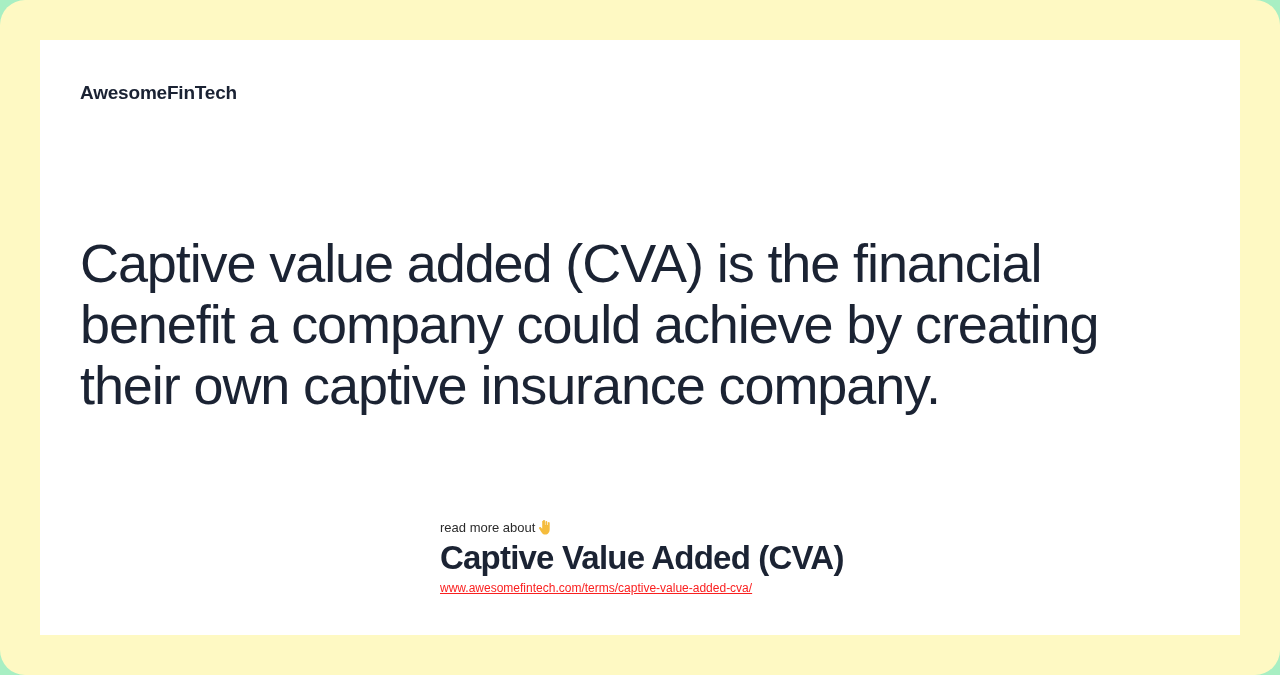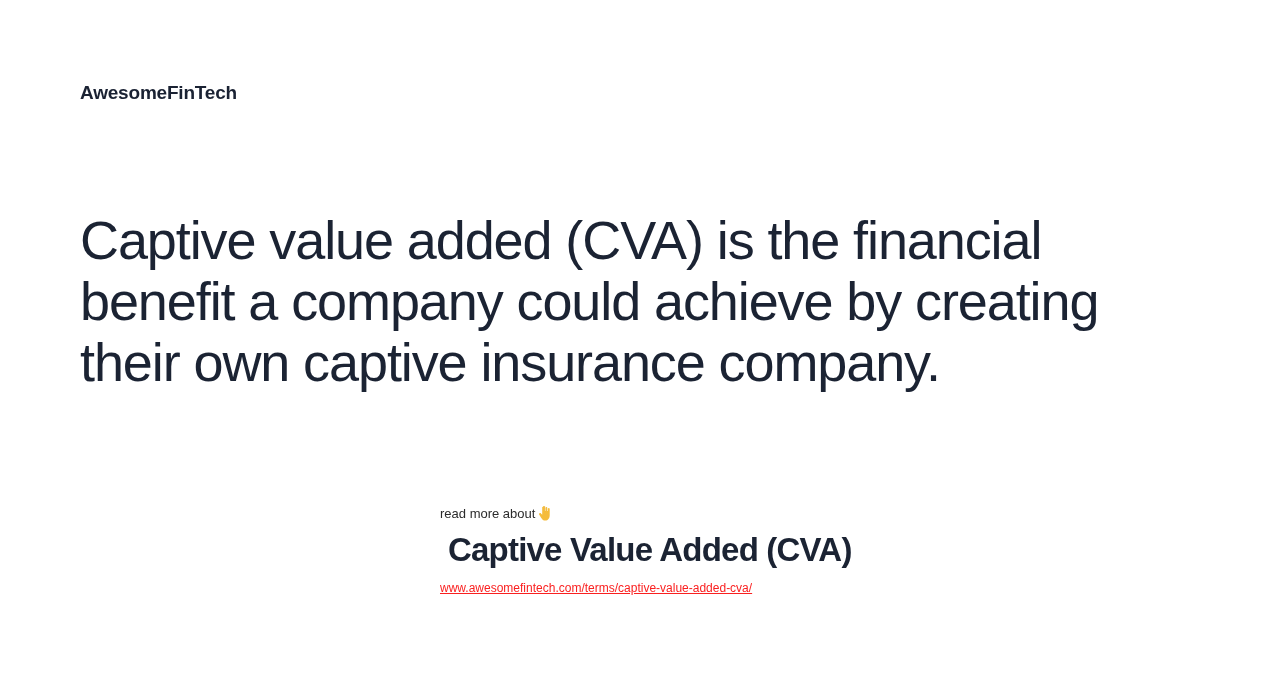--- a/index.html
+++ b/index.html
@@ -11,21 +11,22 @@
     height: 675px;
     background: #a8efc3;
     font-family: "Liberation Sans", sans-serif;
     overflow: hidden;
   }
 
   .stage {
     position: relative;
     width: 1280px;
     height: 675px;
-    background: #ffffff;
+    background: #fef9c3;
+    border-radius: 25px;
   }
 
   .card {
     position: absolute;
     left: 40px;
     top: 40px;
     width: 1200px;
     height: 595px;
     background: #ffffff;
     box-sizing: border-box;
@@ -41,21 +42,21 @@
     font-weight: bold;
     letter-spacing: -0.2px;
     color: #1a2233;
     line-height: 1.2;
     white-space: nowrap;
   }
 
   .headline {
     position: absolute;
     left: 80px;
-    top: 210px;
+    top: 233px;
     width: 1115px;
     font-family: "Liberation Sans", sans-serif;
     font-size: 54px;
     font-weight: 300;
     line-height: 61px;
     letter-spacing: -1.1px;
     color: #1b2333;
   }
 
   .footer-block {
@@ -76,21 +77,21 @@
     white-space: nowrap;
   }
 
   .term-title {
     font-family: "Liberation Sans", sans-serif;
     font-size: 33px;
     font-weight: bold;
     letter-spacing: -0.8px;
     color: #1b2333;
     line-height: 40px;
-    margin: 8px;
+    margin: 0;
     white-space: nowrap;
   }
 
   .term-url {
     display: inline-block;
     font-family: "Liberation Sans", sans-serif;
     font-size: 12px;
     font-weight: normal;
     color: #fa2020;
     text-decoration: underline;

